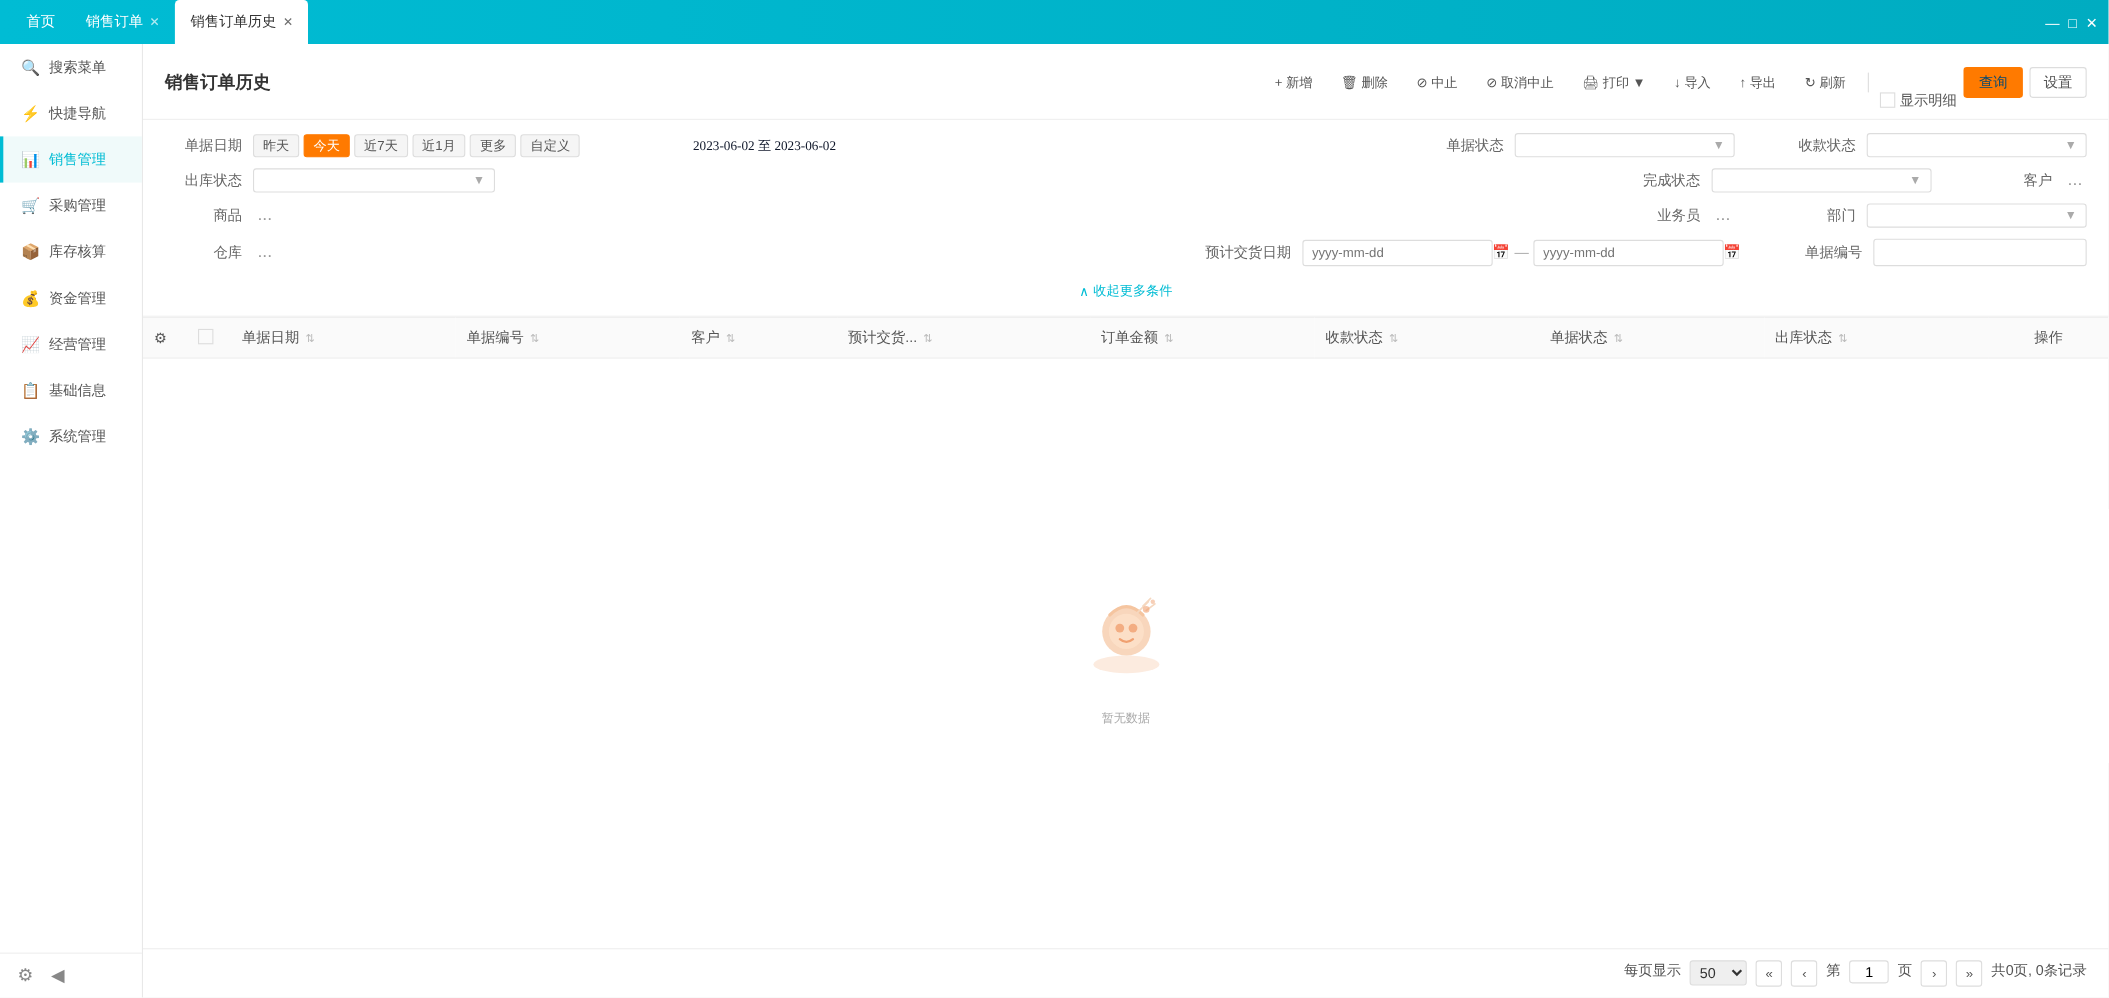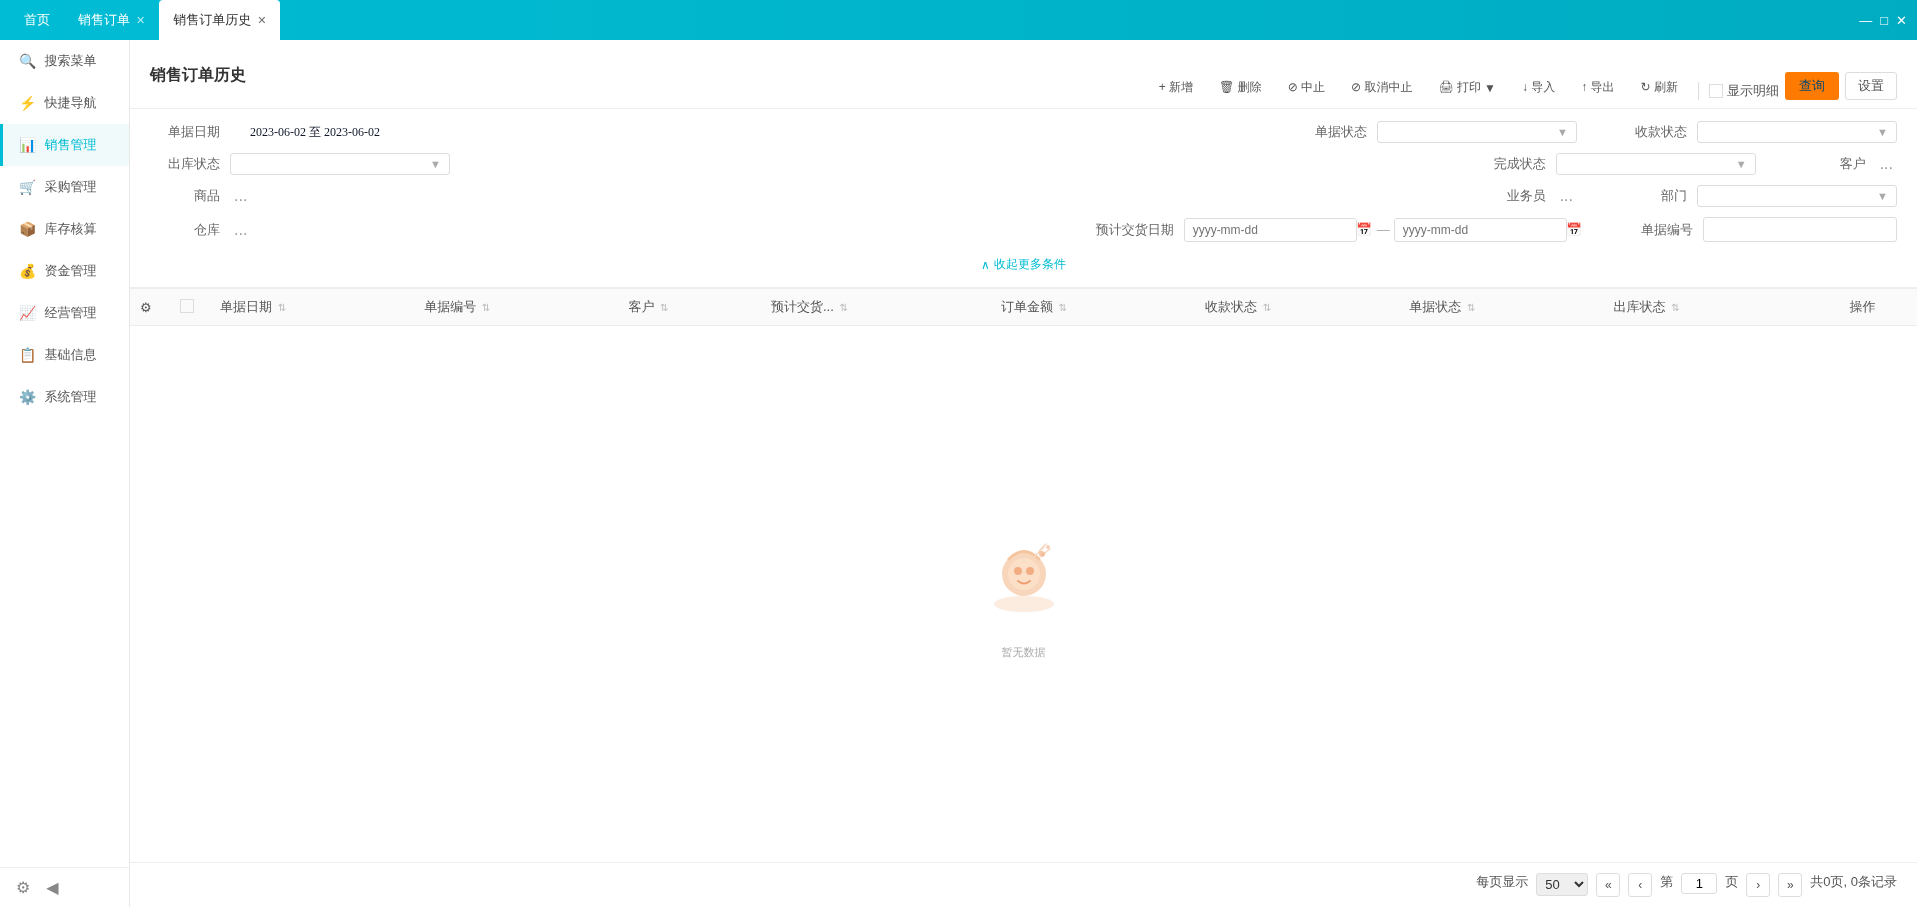--- a/index.html
+++ b/index.html
@@ -103,21 +103,21 @@
       align-items: center;
       justify-content: space-between;
       padding: 10px 20px 8px 20px;
       background: #fff;
       border-bottom: 1px solid #eee;
       flex-shrink: 0;
     }
     .page-title { font-size: 16px; font-weight: bold; color: #333; }
     .toolbar {
       display: flex;
-      align-items: flex-end;
+      align-items: center;
       gap: 6px;
     }
     .toolbar-btn {
       display: flex;
       align-items: center;
       gap: 3px;
       padding: 4px 10px;
       border: none;
       background: none;
       cursor: pointer;
@@ -417,20 +417,30 @@
         </div>
         <button class="toolbar-btn-primary">查询</button>
         <button class="toolbar-btn-secondary">设置</button>
       </div>
     </div>
 
     <div class="filter-area">
 
       <div class="filter-row">
         <span class="filter-label">单据日期</span>
+        <div class="filter-control">
+          <div class="date-tags">
+            <span class="date-tag">昨天</span>
+            <span class="date-tag active">今天</span>
+            <span class="date-tag">近7天</span>
+            <span class="date-tag">近1月</span>
+            <span class="date-tag">更多</span>
+            <span class="date-tag">自定义</span>
+          </div>
+        </div>
         <div style="width:20px;"></div>
         <span class="date-range-text">2023-06-02 至 2023-06-02</span>
         <div style="flex:1;"></div>
         <span class="filter-label">单据状态</span>
         <div class="select-control" style="min-width:200px;">
           <span style="color:#ccc;"></span>
           <span class="chevron">▼</span>
         </div>
         <div style="width:40px;"></div>
         <span class="filter-label">收款状态</span>

